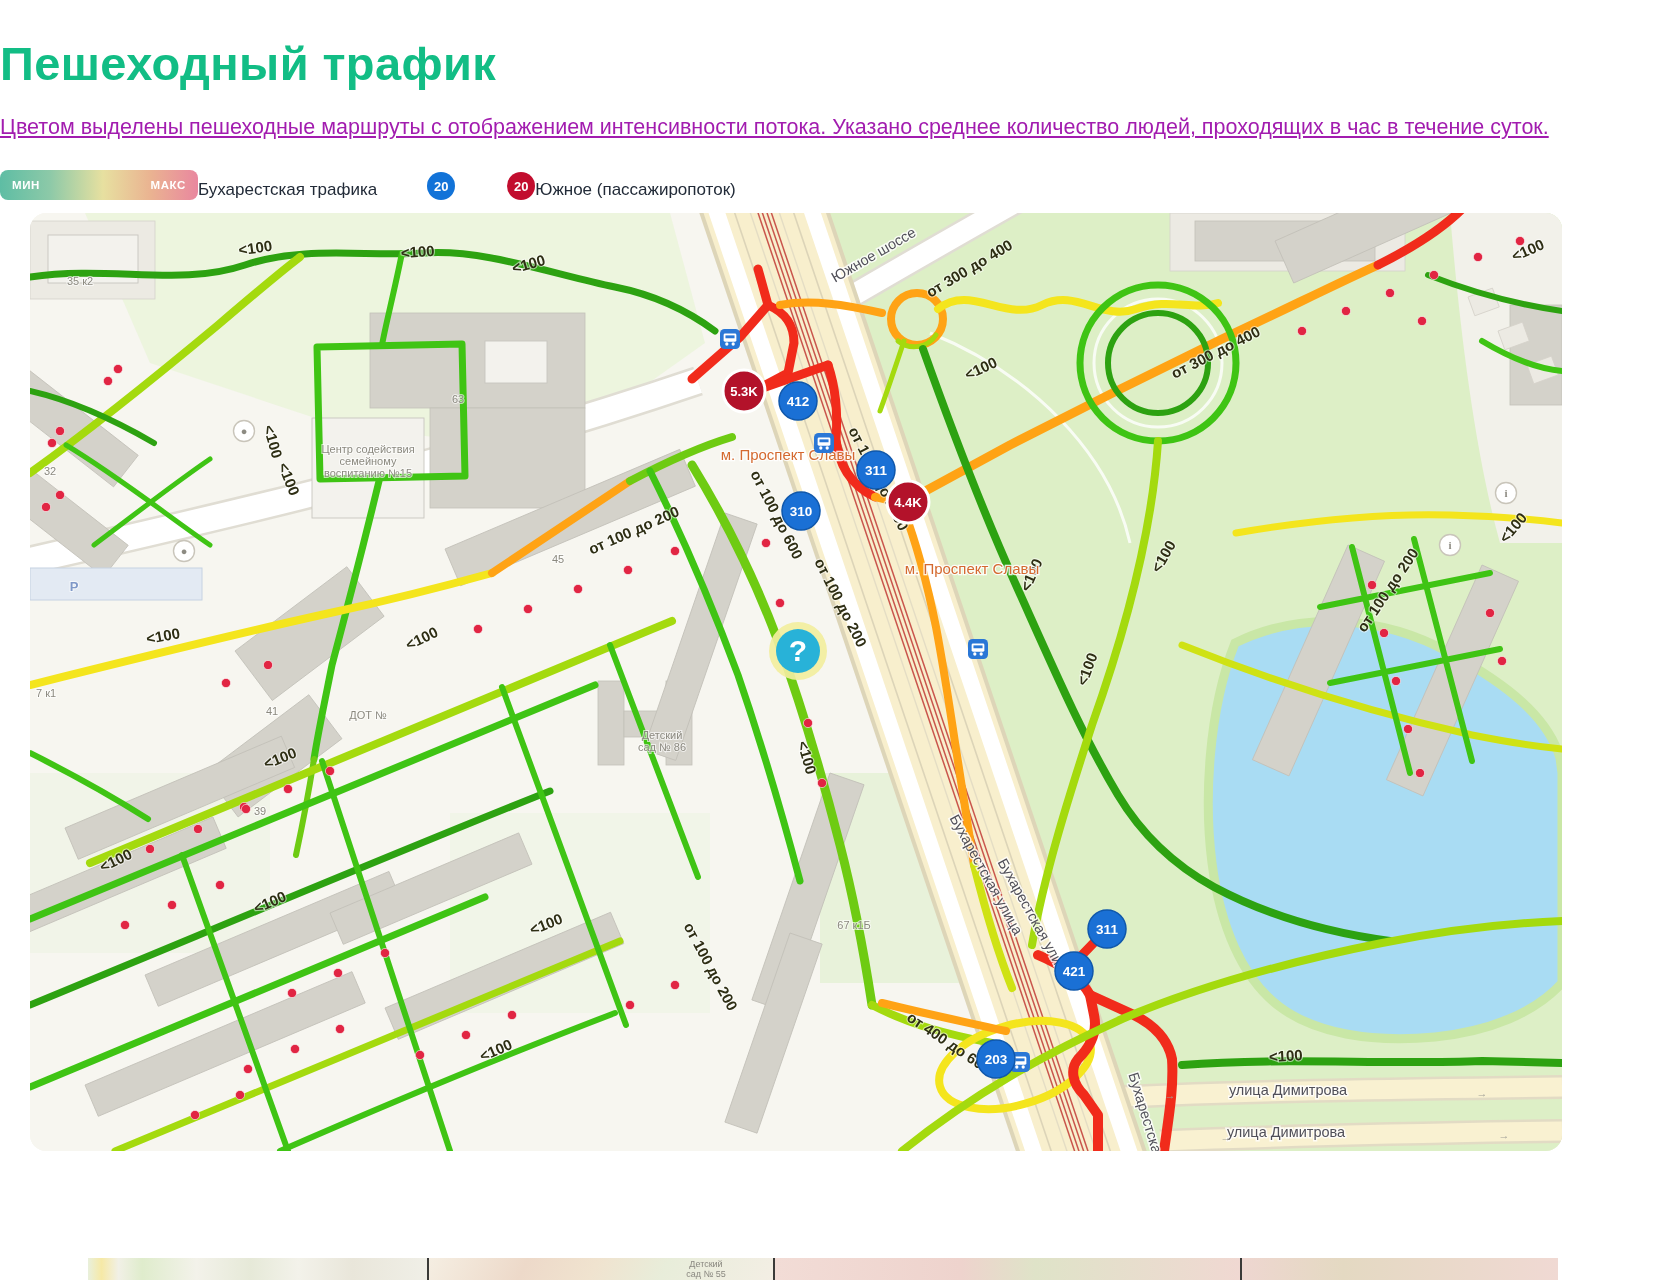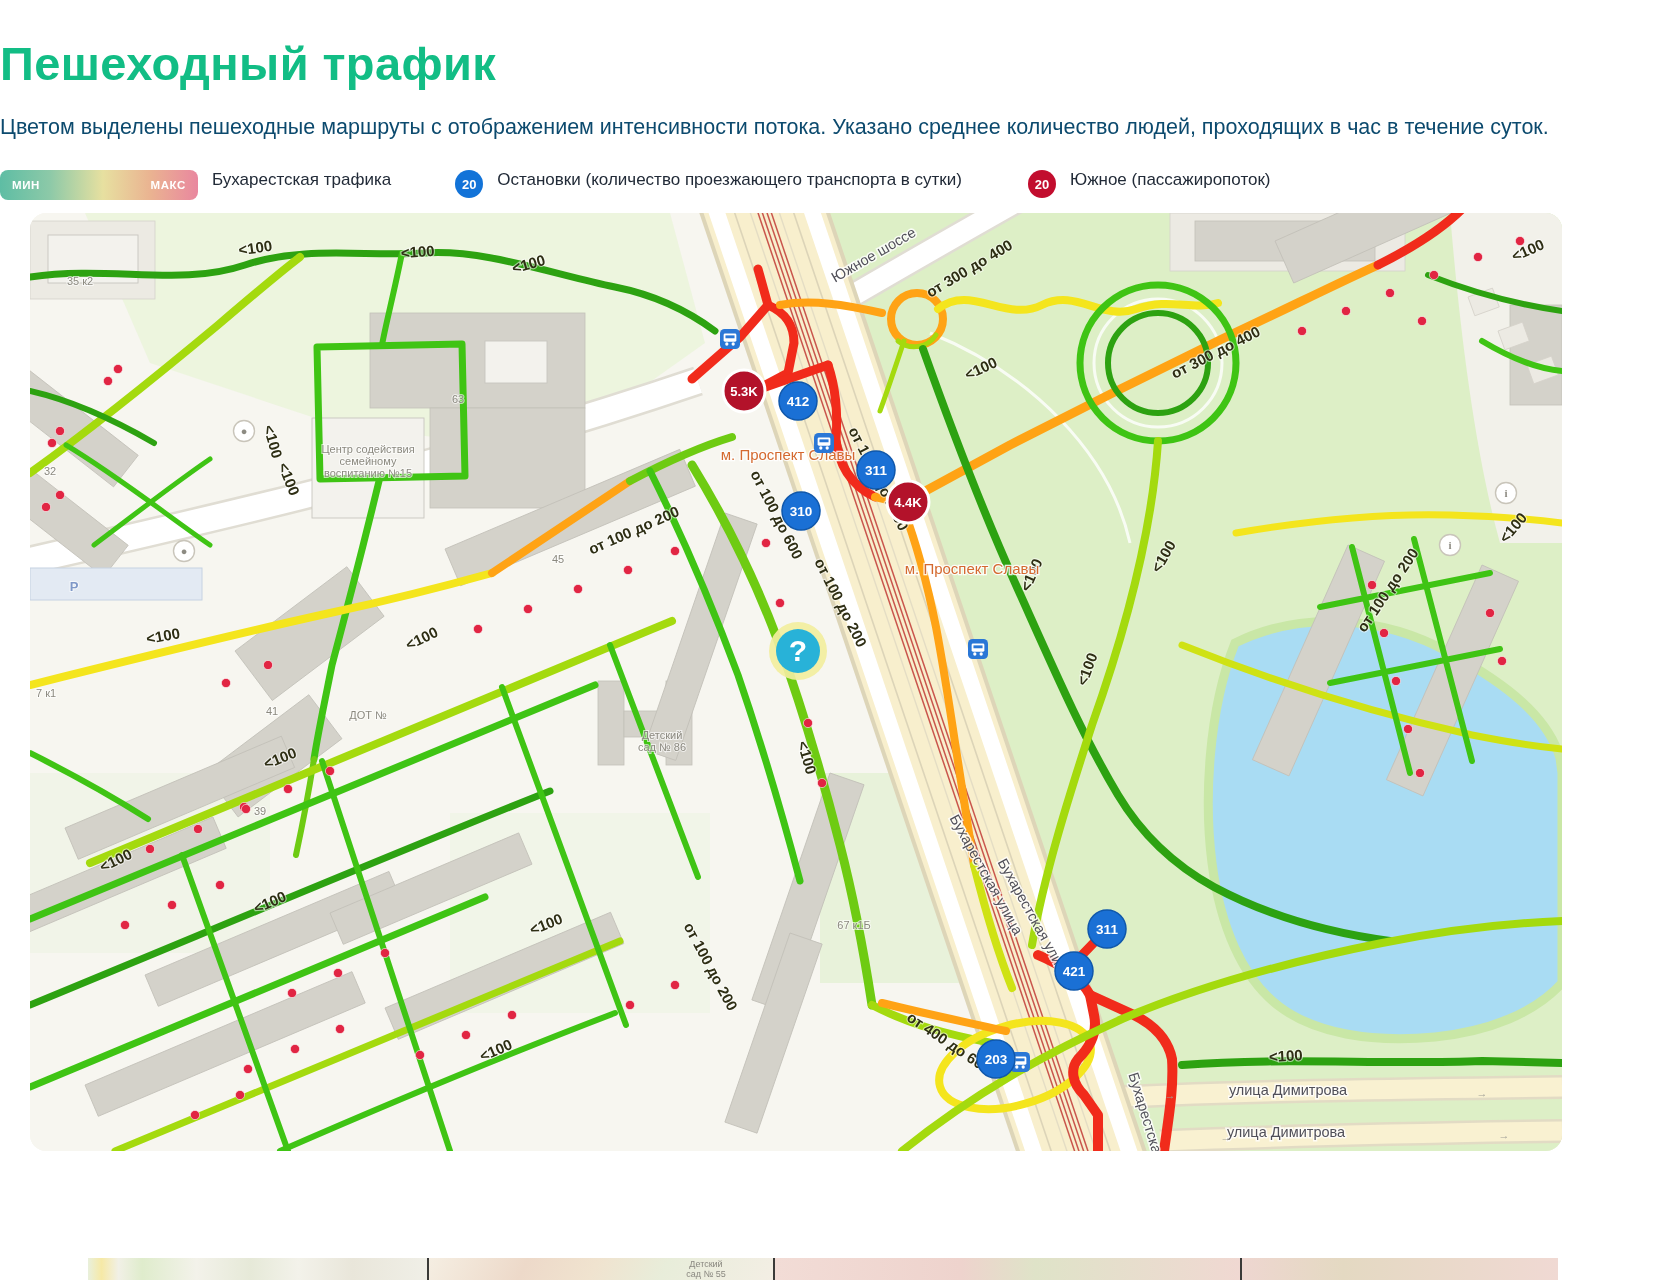--- a/index.html
+++ b/index.html
@@ -1,21 +1,21 @@
 <!DOCTYPE html>
 <html><head>
 <meta charset="utf-8">
 <style>
   html,body{margin:0;padding:0;background:#fff;}
   .page{position:relative;width:1672px;height:1280px;overflow:hidden;background:#fff;
         font-family:"Liberation Sans",sans-serif;}
   .head{}
   h1.title{margin:36px 0 20px;font-size:47px;font-weight:800;letter-spacing:.4px;color:#12bd85;}
-  p.desc{margin:0 0 26px;max-width:1570px;font-size:21.5px;line-height:1.55;color:#0c4a6e;}
-  .legend{display:flex;align-items:flex-start;gap:14px;margin-bottom:13px;}
+  p.desc{margin:0 0 26px;max-width:1570px;font-size:21.5px;line-height:1.55;color:#a21caf;text-decoration:underline;}
+  .legend{display:flex;align-items:flex-end;margin-bottom:13px;}
   .grad{width:198px;height:30px;border-radius:8px;box-sizing:border-box;padding:0 12px;
         display:flex;justify-content:space-between;align-items:center;
         background:linear-gradient(90deg,#5ebda4,#8cc9a8 25%,#e7e0a0 52%,#eab391 76%,#e9879f);}
   .grad span{color:#fff;font-size:11.5px;font-weight:700;letter-spacing:.6px;}
   .leg-label{font-size:17px;color:#222b38;}
   .badge{flex:0 0 auto;width:28px;height:28px;border-radius:50%;color:#fff;font-size:13px;font-weight:700;
          display:flex;align-items:center;justify-content:center;}
   .badge.blue{background:#1273d8;margin-left:50px;}
   .badge.red{background:#c20d2e;margin-left:52px;}
   .map-wrap{position:relative;margin-left:30px;width:1532px;height:938px;border-radius:16px;
@@ -67,21 +67,20 @@
     <h1 class="title">Пешеходный трафик</h1>
     <p class="desc">Цветом выделены пешеходные маршруты с отображением интенсивности потока. Указано среднее количество людей, проходящих в час в течение суток.</p>
 
     <div class="legend">
       <div class="grad">
         <span>МИН</span>
         <span>МАКС</span>
       </div>
       <span class="leg-label">Бухарестская трафика</span>
       <div class="badge blue">20</div>
-      <span class="leg-label">Остановки (количество проезжающего транспорта в сутки)</span>
       <div class="badge red">20</div>
       <span class="leg-label">Южное (пассажиропоток)</span>
     </div>
   </div>
 
   <div class="map-wrap">
     <svg id="mapsvg" viewBox="0 0 1532 938" width="1532" height="938">
       <defs>
         <symbol id="bussym" viewBox="0 0 22 22">
           <rect x="0" y="0" width="22" height="22" rx="5" fill="#2a77d6"></rect>

